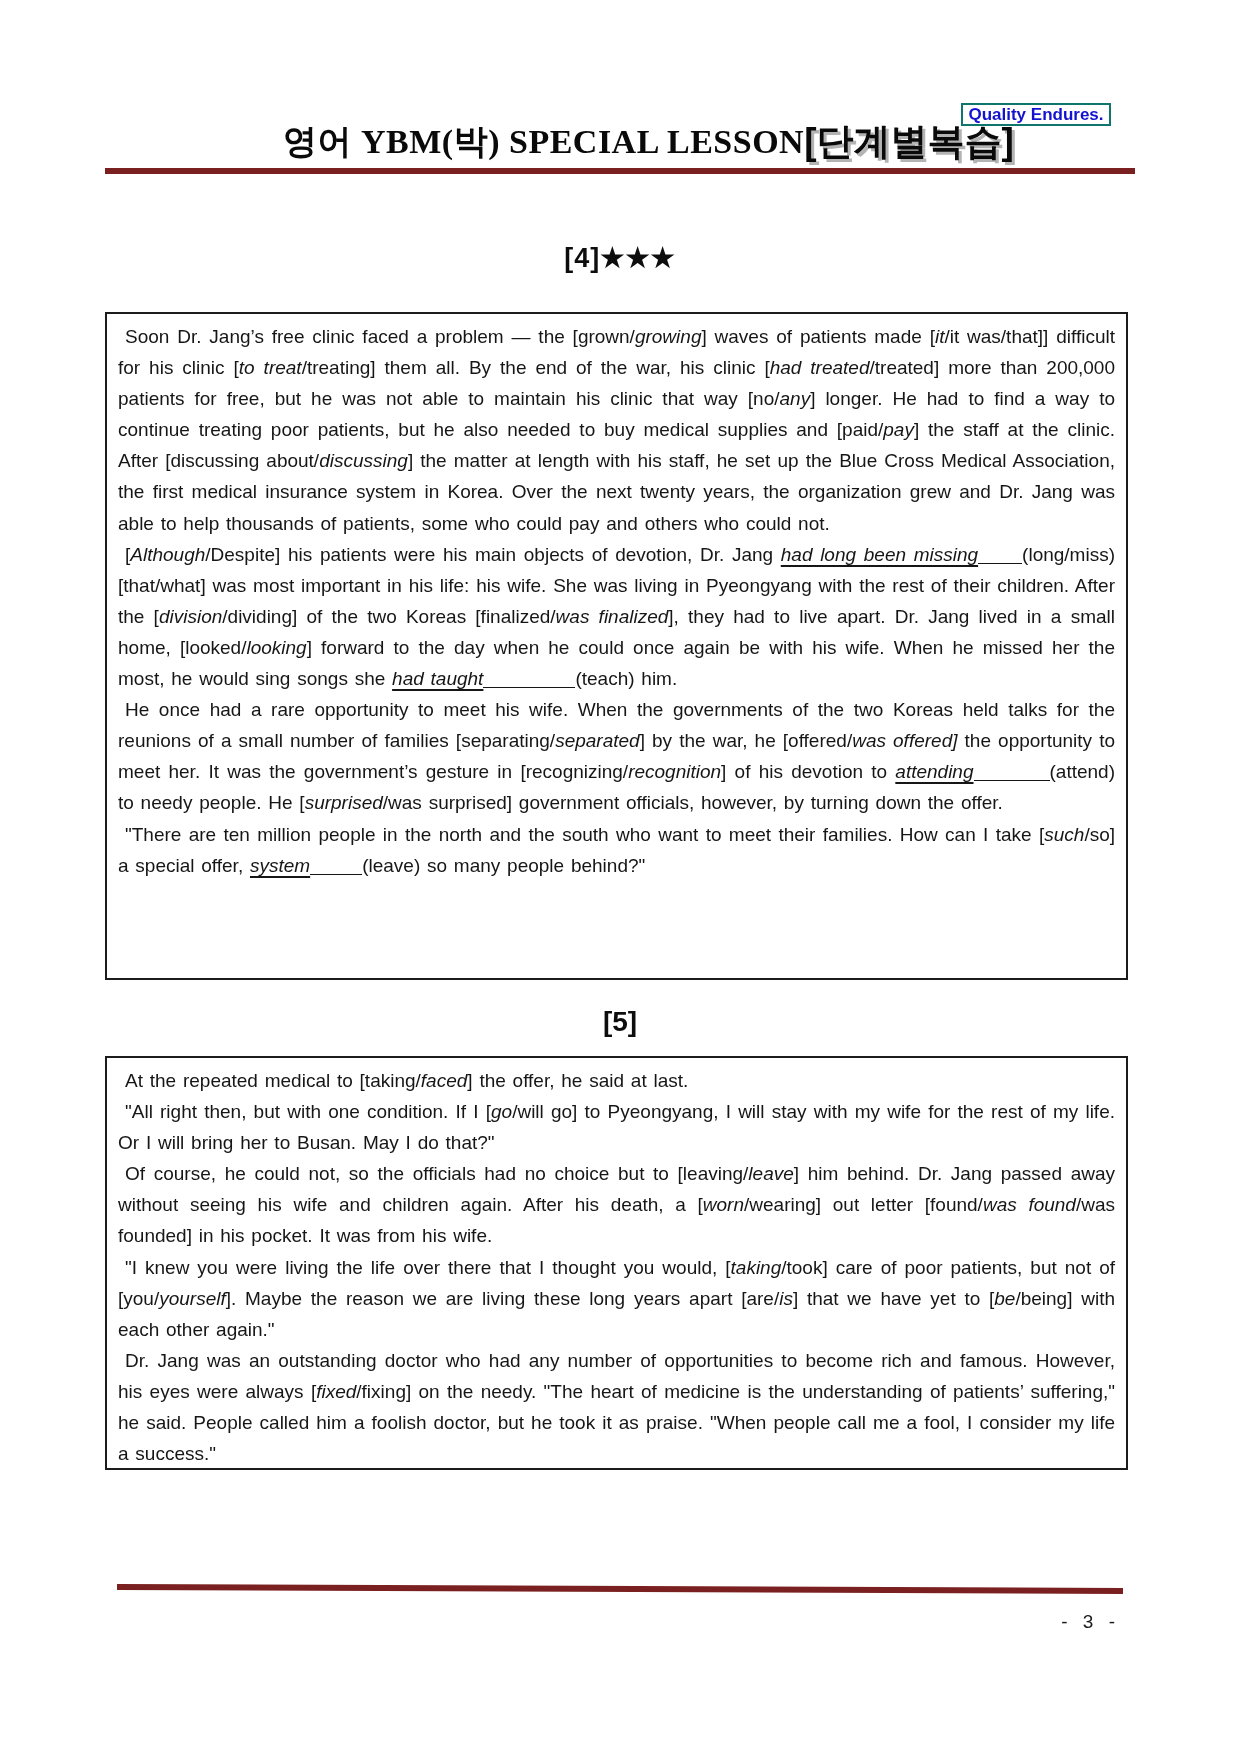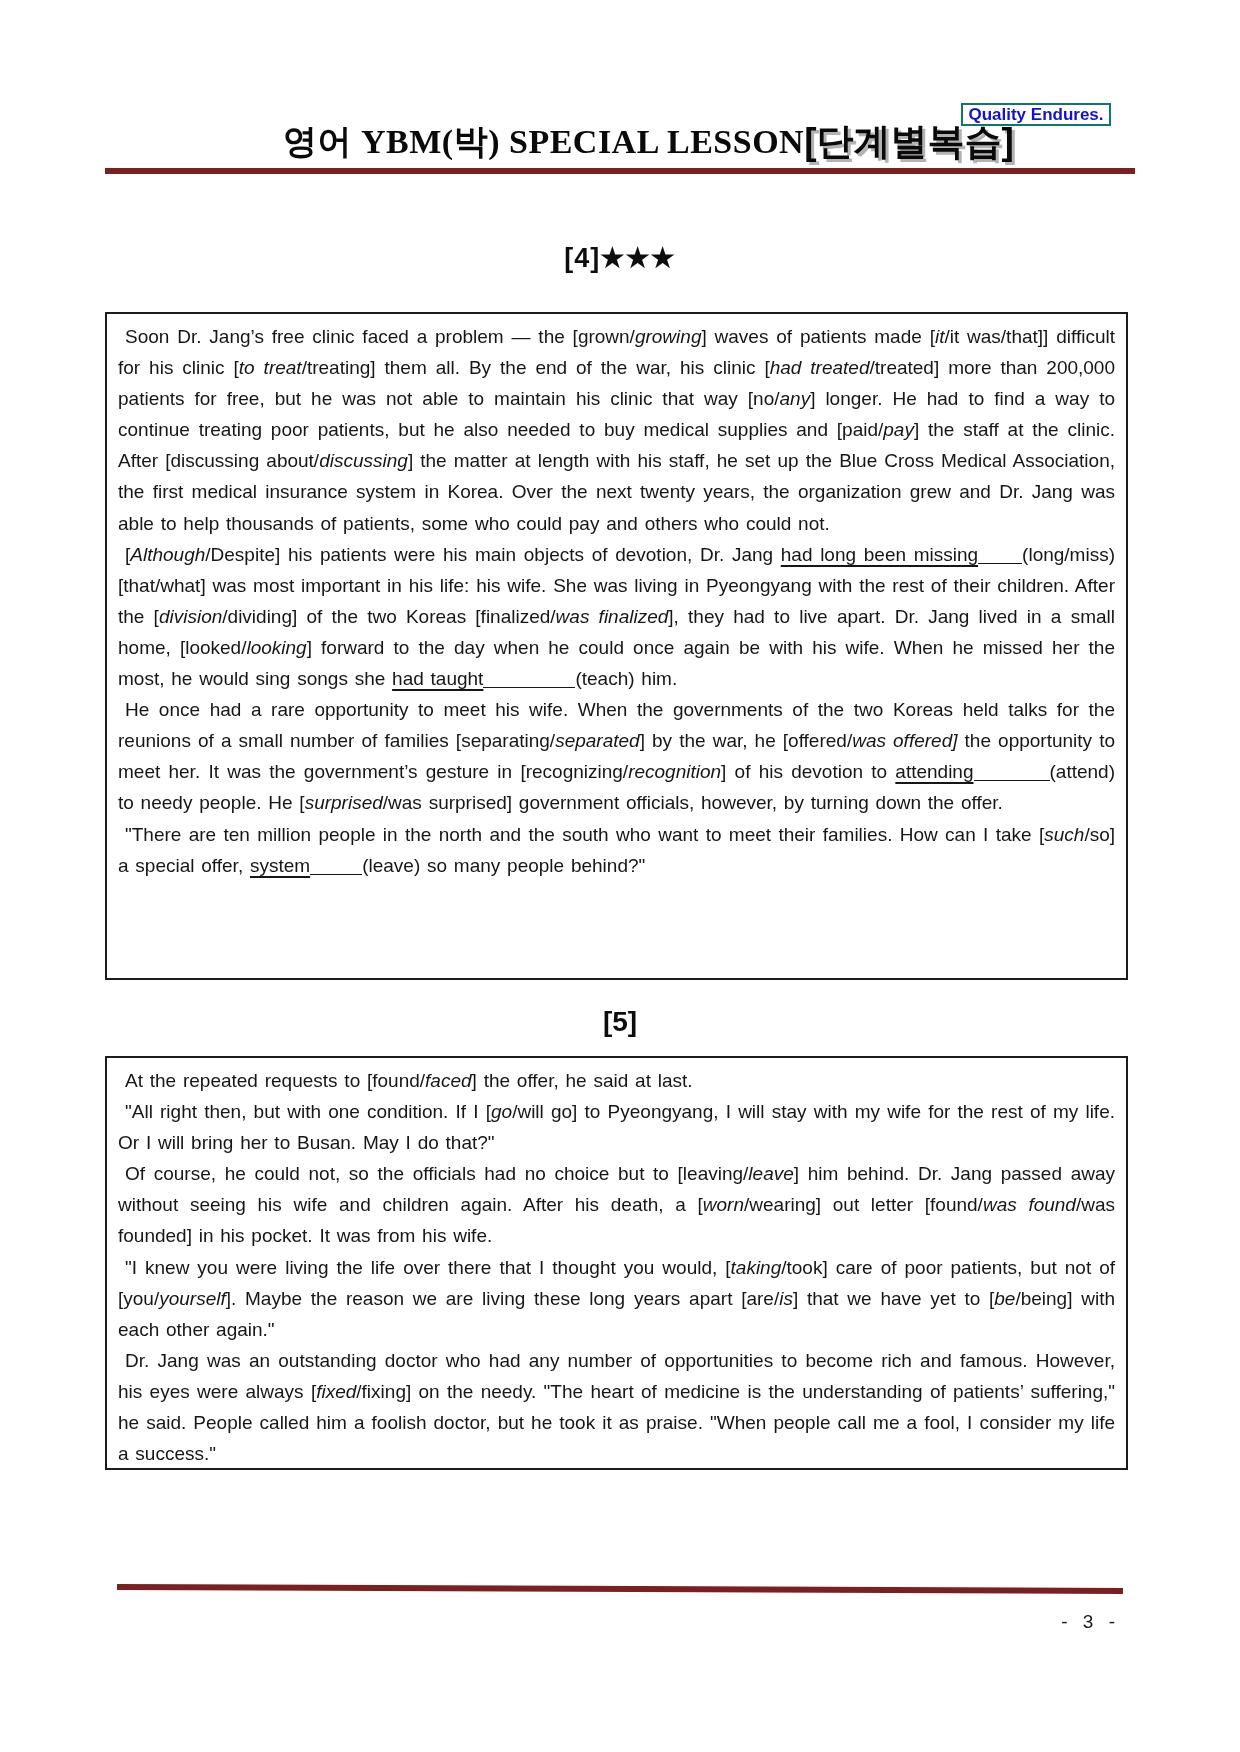--- a/index.html
+++ b/index.html
@@ -39,21 +39,21 @@
     position:absolute;left:105px;width:1023px;border:2px solid #1c1c1c;
     box-sizing:border-box;padding:7px 11px 0 11px;
     font-size:19px;line-height:31.1px;text-align:justify;overflow:hidden;
     word-spacing:1.5px;
   }
   .box4{top:312px;height:668px;}
   .box5{top:1056px;height:414px;}
   .para{margin:0;text-indent:7px;}
   .r{font-style:normal;}
   .i{font-style:italic;}
-  .u{text-decoration:underline;text-decoration-thickness:1.5px;text-underline-offset:4px;}
+  .u{text-decoration:underline;text-decoration-thickness:1.5px;text-underline-offset:4px;font-style:italic;}
   .blank{
     display:inline-block;border-bottom:1.5px solid #161616;
     height:14px;vertical-align:-3px;
   }
   .pagenum{
     position:absolute;left:1000px;top:1611px;width:120px;text-align:right;
     font-size:19px;letter-spacing:5px;color:#1b1b1b;
   }
 </style>
 </head>
@@ -73,21 +73,21 @@
 <h2 class="sec-title sec-title-4">[4]★★★</h2>
 <div class="passage-box box4">
     <p class="para"><span class="r">Soon Dr. Jang’s free clinic faced a problem — the [grown/</span><span class="i">growing</span><span class="r">] waves of patients made [</span><span class="i">it</span><span class="r">/it was/that]] difficult for his clinic [</span><span class="i">to treat</span><span class="r">/treating] them all. By the end of the war, his clinic [</span><span class="i">had treated</span><span class="r">/treated] more than 200,000 patients for free, but he was not able to maintain his clinic that way [no/</span><span class="i">any</span><span class="r">] longer. He had to find a way to continue treating poor patients, but he also needed to buy medical supplies and [paid/</span><span class="i">pay</span><span class="r">] the staff at the clinic. After [discussing about/</span><span class="i">discussing</span><span class="r">] the matter at length with his staff, he set up the Blue Cross Medical Association, the first medical insurance system in Korea. Over the next twenty years, the organization grew and Dr. Jang was able to help thousands of patients, some who could pay and others who could not.</span></p>
     <p class="para"><span class="r">[</span><span class="i">Although</span><span class="r">/Despite] his patients were his main objects of devotion, Dr. Jang </span><span class="u">had long been missing</span><span class="blank" style="width: 44px;"></span><span class="r">(long/miss) [that/what] was most important in his life: his wife. She was living in Pyeongyang with the rest of their children. After the [</span><span class="i">division</span><span class="r">/dividing] of the two Koreas [finalized/</span><span class="i">was finalized</span><span class="r">], they had to live apart. Dr. Jang lived in a small home, [looked/</span><span class="i">looking</span><span class="r">] forward to the day when he could once again be with his wife. When he missed her the most, he would sing songs she </span><span class="u">had taught</span><span class="blank" style="width: 92px;"></span><span class="r">(teach) him.</span></p>
     <p class="para"><span class="r">He once had a rare opportunity to meet his wife. When the governments of the two Koreas held talks for the reunions of a small number of families [separating/</span><span class="i">separated</span><span class="r">] by the war, he [offered/</span><span class="i">was offered]</span><span class="r"> the opportunity to meet her. It was the government’s gesture in [recognizing/</span><span class="i">recognition</span><span class="r">] of his devotion to </span><span class="u">attending</span><span class="blank" style="width: 76px;"></span><span class="r">(attend) to needy people. He [</span><span class="i">surprised</span><span class="r">/was surprised] government officials, however, by turning down the offer.</span></p>
     <p class="para"><span class="r">"There are ten million people in the north and the south who want to meet their families. How can I take [</span><span class="i">such</span><span class="r">/so] a special offer, </span><span class="u">system</span><span class="blank" style="width: 52px;"></span><span class="r">(leave) so many people behind?"</span></p>
   </div>
 
 <h2 class="sec-title sec-title-5">[5]</h2>
 <div class="passage-box box5">
-    <p class="para"><span class="r">At the repeated requests to [found/</span><span class="i">faced</span><span class="r">] the offer, he said at last.</span></p>
+    <p class="para"><span class="r">At the repeated medical to [taking/</span><span class="i">faced</span><span class="r">] the offer, he said at last.</span></p>
     <p class="para"><span class="r">"All right then, but with one condition. If I [</span><span class="i">go</span><span class="r">/will go] to Pyeongyang, I will stay with my wife for the rest of my life. Or I will bring her to Busan. May I do that?"</span></p>
     <p class="para"><span class="r">Of course, he could not, so the officials had no choice but to [leaving/</span><span class="i">leave</span><span class="r">] him behind. Dr. Jang passed away without seeing his wife and children again. After his death, a [</span><span class="i">worn</span><span class="r">/wearing] out letter [found/</span><span class="i">was found</span><span class="r">/was founded] in his pocket. It was from his wife.</span></p>
     <p class="para"><span class="r">"I knew you were living the life over there that I thought you would, [</span><span class="i">taking</span><span class="r">/took] care of poor patients, but not of [you/</span><span class="i">yourself</span><span class="r">]. Maybe the reason we are living these long years apart [are/</span><span class="i">is</span><span class="r">] that we have yet to [</span><span class="i">be</span><span class="r">/being] with each other again."</span></p>
     <p class="para"><span class="r">Dr. Jang was an outstanding doctor who had any number of opportunities to become rich and famous. However, his eyes were always [</span><span class="i">fixed</span><span class="r">/fixing] on the needy. "The heart of medicine is the understanding of patients’ suffering," he said. People called him a foolish doctor, but he took it as praise. "When people call me a fool, I consider my life a success."</span></p>
   </div>
 
 <div class="rule rule-bottom" style="background: rgb(122, 32, 32);"></div>
 <div class="pagenum">- 3 -</div>
 
 </body></html>

